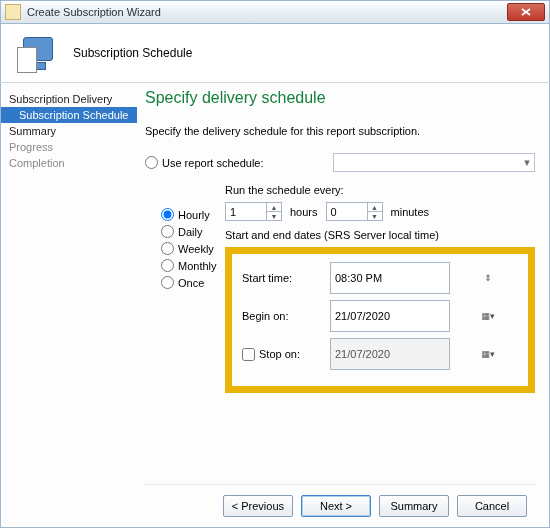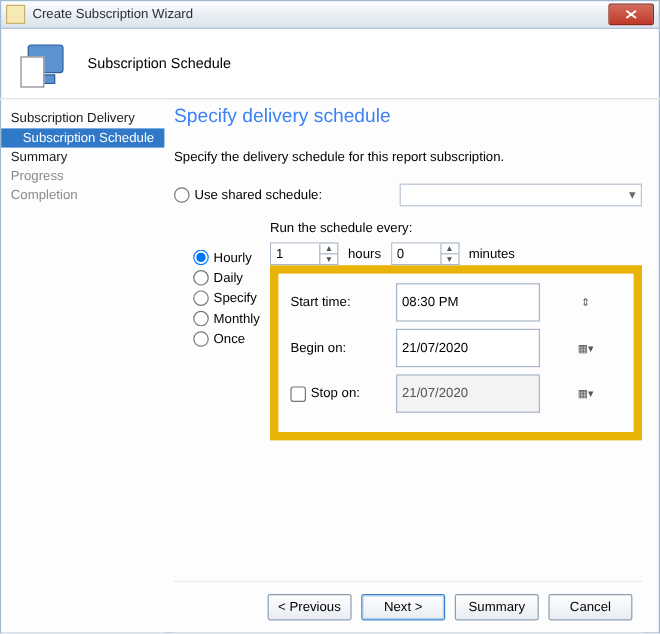--- a/index.html
+++ b/index.html
@@ -99,21 +99,21 @@
   }
   .navitem.dim { color:#8a8a8a; }
   .content {
     flex:1;
     padding: 6px 14px 0 8px;
     position:relative;
     display:flex;
     flex-direction:column;
   }
   .heading {
-    color:#3b82f6;
+    color:#15803d;
     font-size:16px;
     font-weight:400;
     margin: 0 0 18px 0;
   }
   .desc { margin-bottom:16px; }
   .row { display:flex; align-items:center; margin-bottom:4px; }
   .opt { display:flex; align-items:center; gap:4px; margin-right:12px; }
   input[type=radio],input[type=checkbox]{margin:0;cursor:pointer;}
   .combo {
     width:202px;height:19px;border:1px solid #b8c4d4;background:#fff;
@@ -225,41 +225,41 @@
     <div class="navitem dim">Completion</div>
   </div>
 
   <div class="content">
     <div class="heading">Specify delivery schedule</div>
     <div class="desc">Specify the delivery schedule for this report subscription.</div>
 
     <div class="row">
       <label class="opt">
         <input type="radio" name="schedtype" style="">
-        <span>Use shared schedule:</span>
+        <span>Use report schedule:</span>
       </label>
       <div style="flex:1"></div>
       <div class="combo">
         <div class="arrow">▾</div>
       </div>
     </div>
 
     <div class="freqpanel">
       <div class="freqlist">
         <label class="opt">
             <input type="radio" name="freq" checked="" style="">
             <span>Hourly</span>
           </label>
         <label class="opt">
             <input type="radio" name="freq" style="">
             <span>Daily</span>
           </label>
         <label class="opt">
             <input type="radio" name="freq" style="">
-            <span>Specify</span>
+            <span>Weekly</span>
           </label>
         <label class="opt">
             <input type="radio" name="freq" style="">
             <span>Monthly</span>
           </label>
         <label class="opt">
             <input type="radio" name="freq" style="">
             <span>Once</span>
           </label>
       </div>
@@ -278,20 +278,21 @@
           <div class="spinner">
             <input value="0" style="">
             <div class="spinarrows">
                 <div>▲</div>
                 <div>▼</div>
               </div>
           </div>
           <span>minutes</span>
         </div>
 
+        <div class="sgroup">Start and end dates (SRS Server local time)</div>
         <div class="fieldset">
           <div class="fieldrow">
             <div class="lbl">Start time:</div>
             <div class="dateinput">
               <input value="08:30 PM" style="">
               <div class="btns">
                   <div>⇕</div>
                 </div>
             </div>
           </div>

